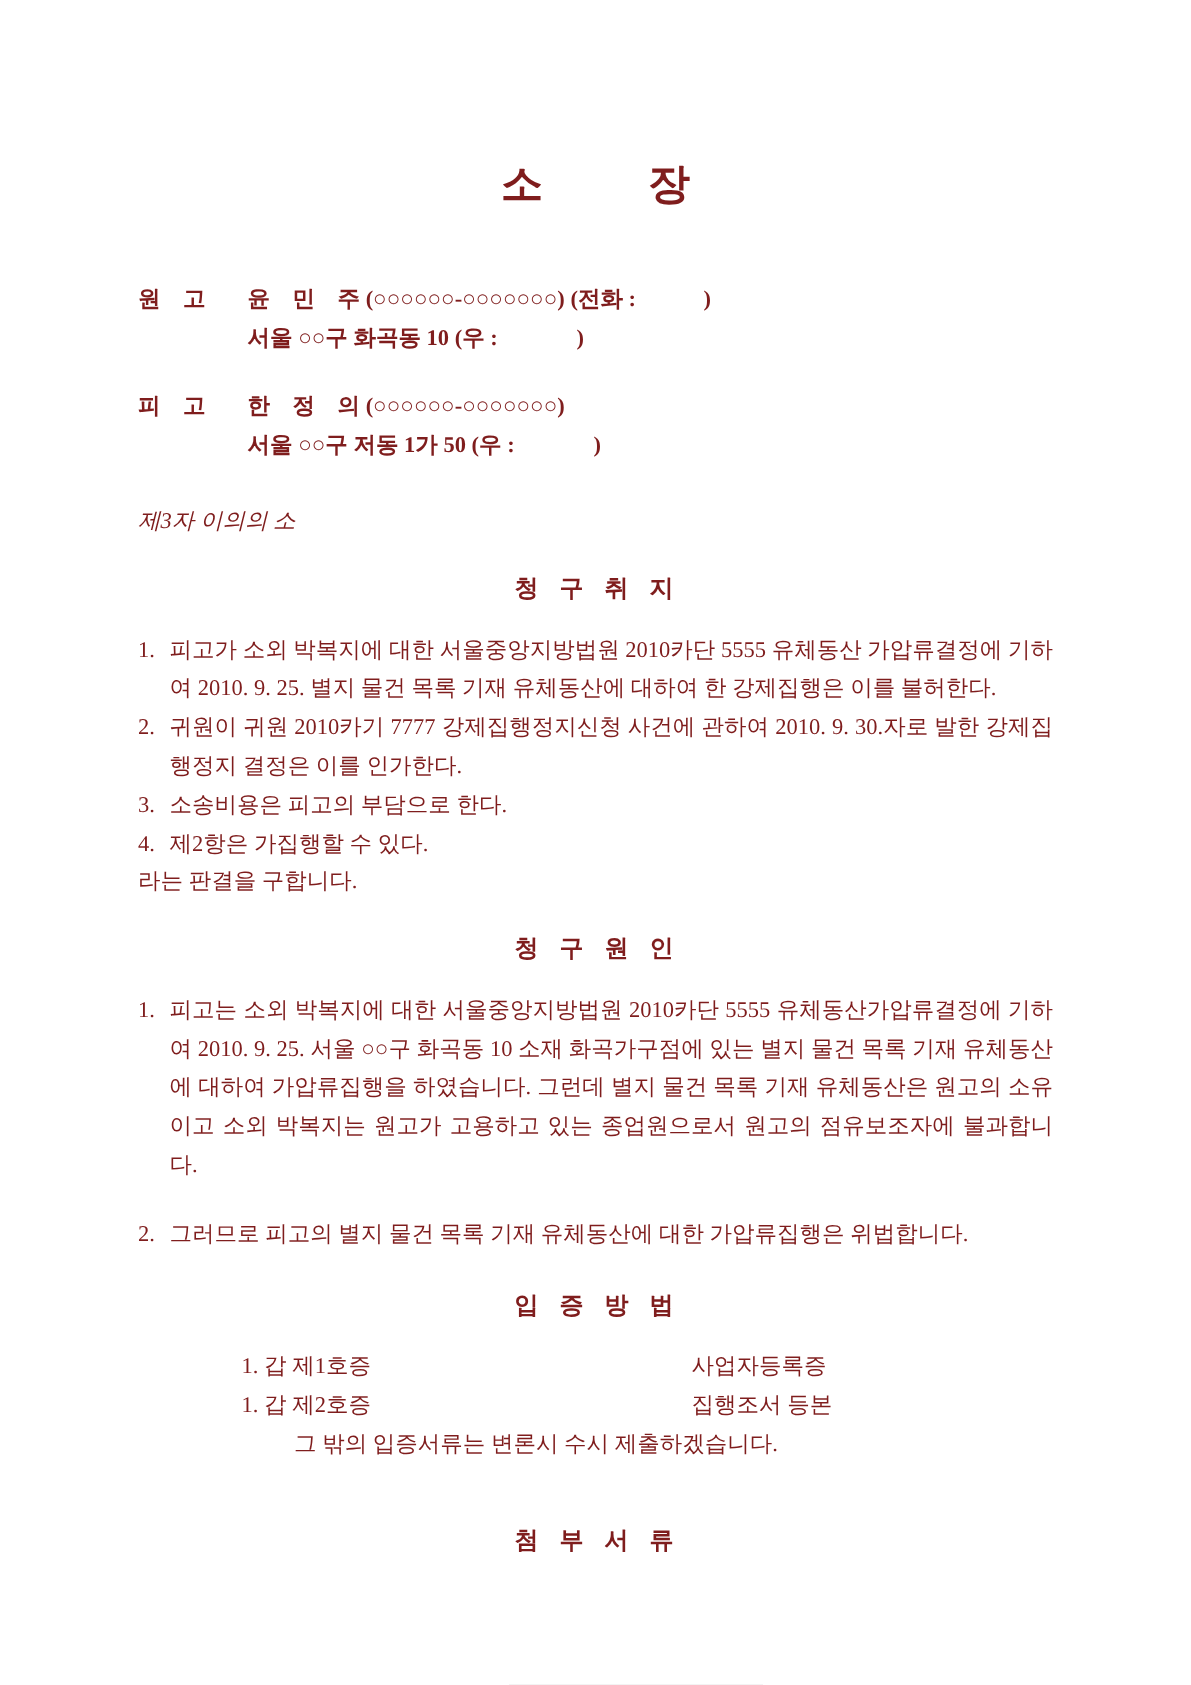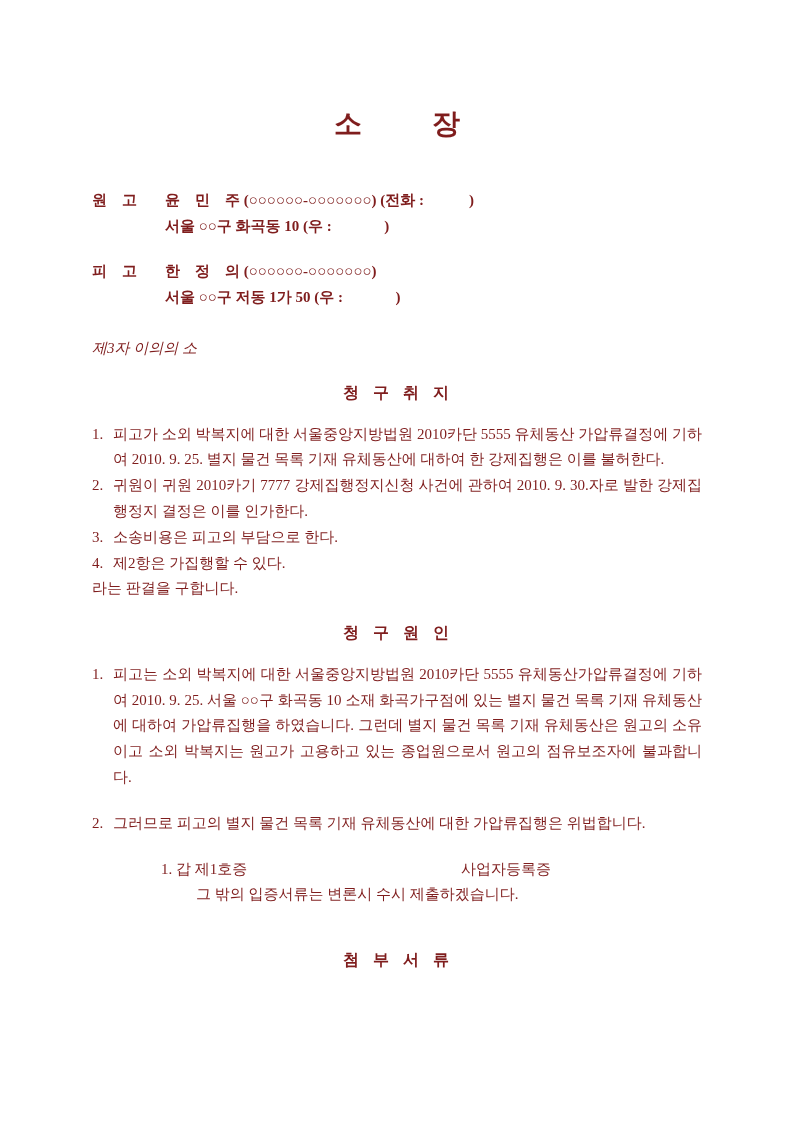--- a/index.html
+++ b/index.html
@@ -108,24 +108,29 @@
     <div class="num-para">
       <span class="num">1.</span>
       <span class="txt">피고는 소외 박복지에 대한 서울중앙지방법원 2010카단 5555 유체동산가압류결정에 기하여 2010. 9. 25. 서울 ○○구 화곡동 10 소재 화곡가구점에 있는 별지 물건 목록 기재 유체동산에 대하여 가압류집행을 하였습니다. 그런데 별지 물건 목록 기재 유체동산은 원고의 소유이고 소외 박복지는 원고가 고용하고 있는 종업원으로서 원고의 점유보조자에 불과합니다.</span>
     </div>
     <div class="num-para">
       <span class="num">2.</span>
       <span class="txt">그러므로 피고의 별지 물건 목록 기재 유체동산에 대한 가압류집행은 위법합니다.</span>
     </div>
   </div>
 
+  <div class="section-heading">입  증  방  법</div>
 
   <div class="evidence-list">
     <div class="evidence-row">
       <span class="evidence-label">1. 갑 제1호증</span>
       <span class="evidence-value">사업자등록증</span>
+    </div>
+    <div class="evidence-row">
+      <span class="evidence-label">1. 갑 제2호증</span>
+      <span class="evidence-value">집행조서 등본</span>
     </div>
   </div>
   <div class="evidence-note">그 밖의 입증서류는 변론시 수시 제출하겠습니다.</div>
 
   <div class="section-heading attachments-heading">첨  부  서  류</div>
 
 </div>
 
 </body></html>

